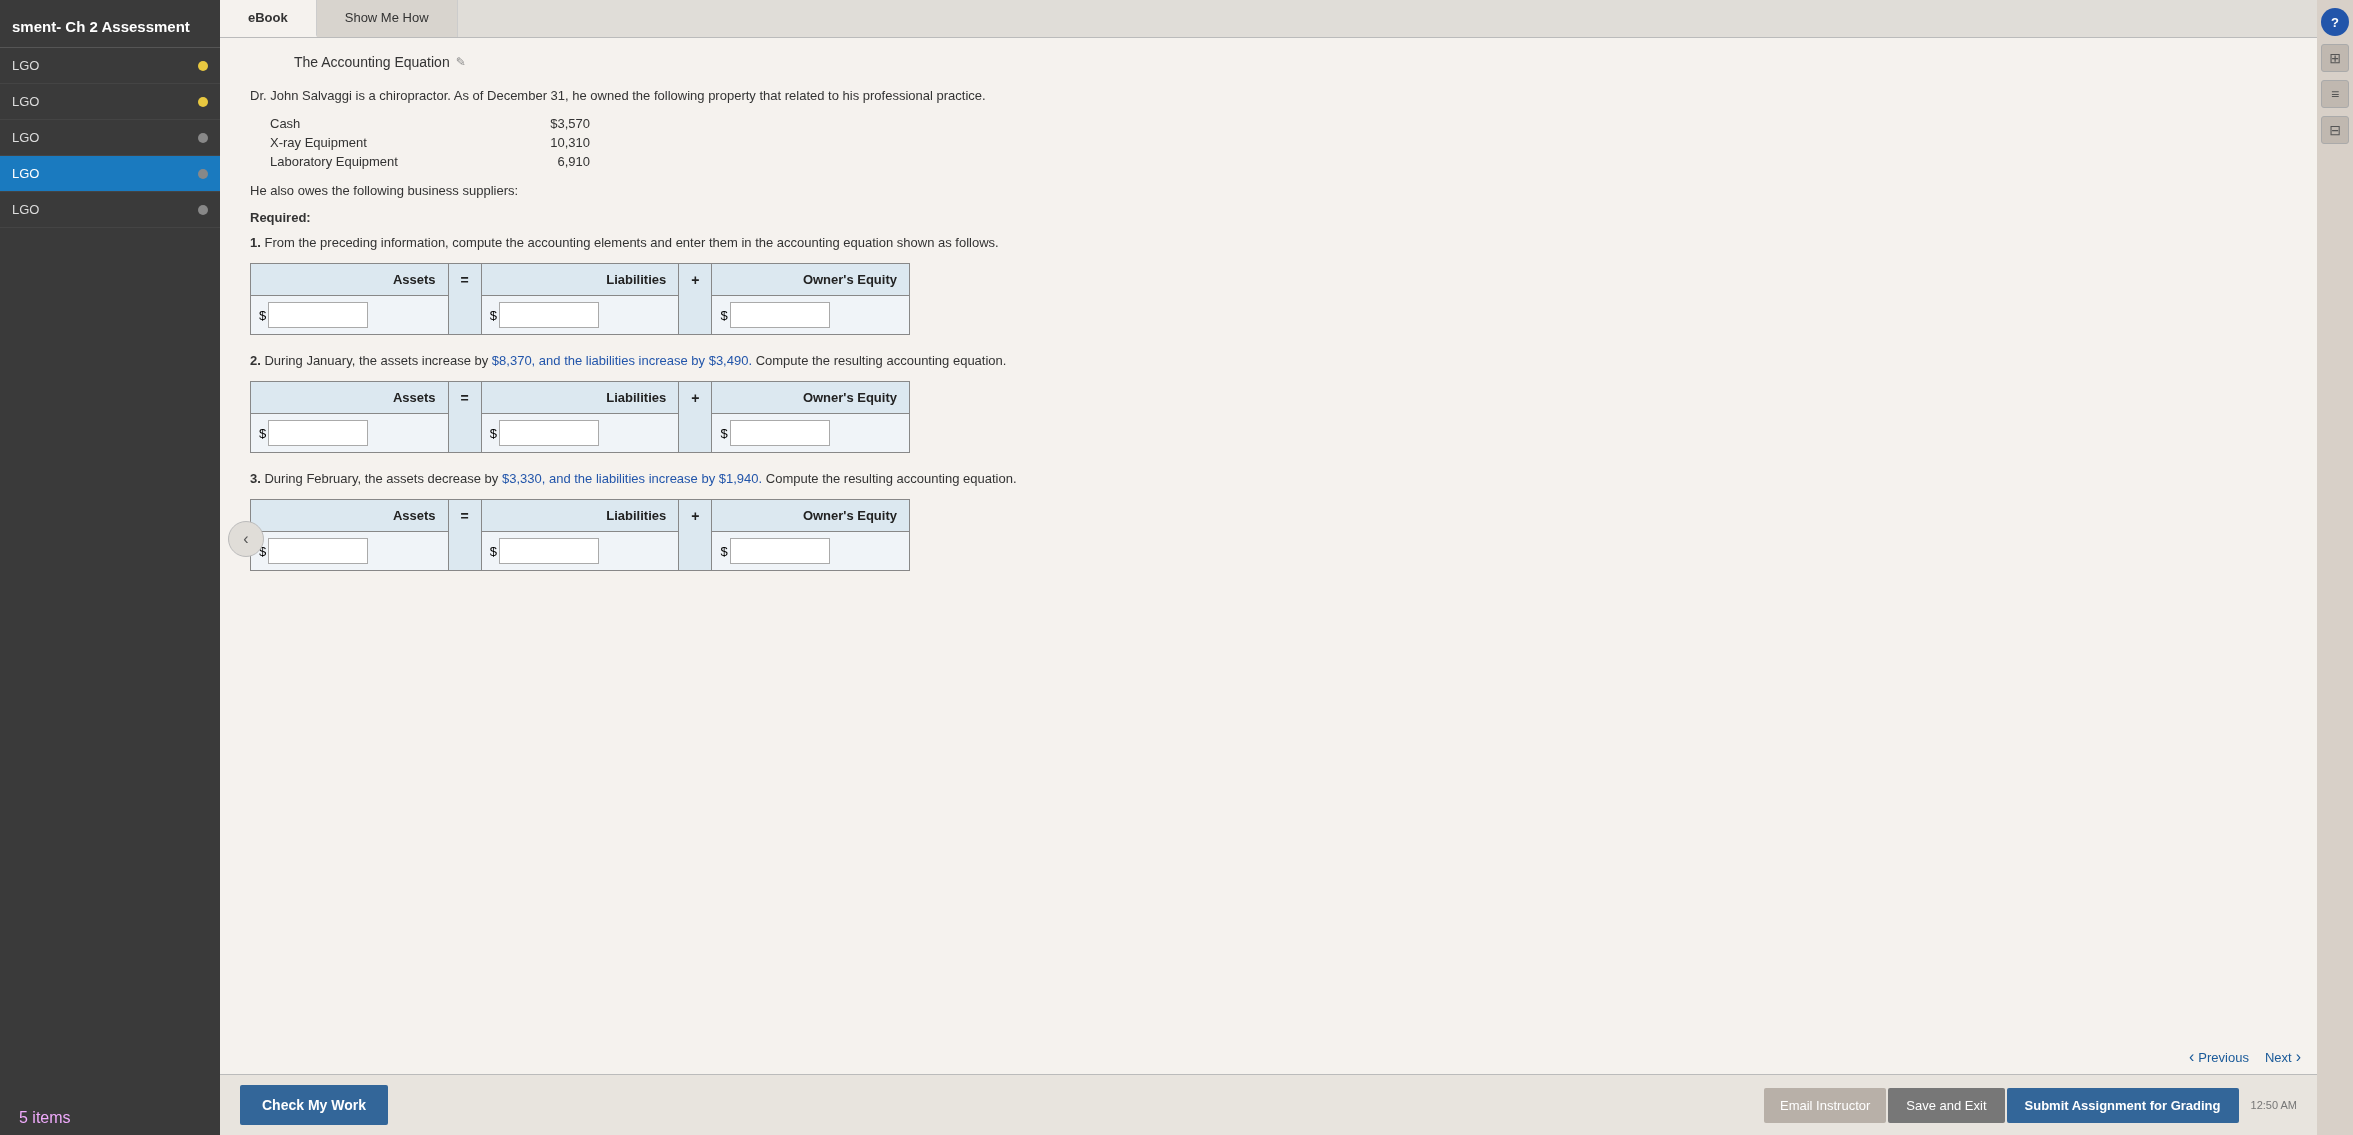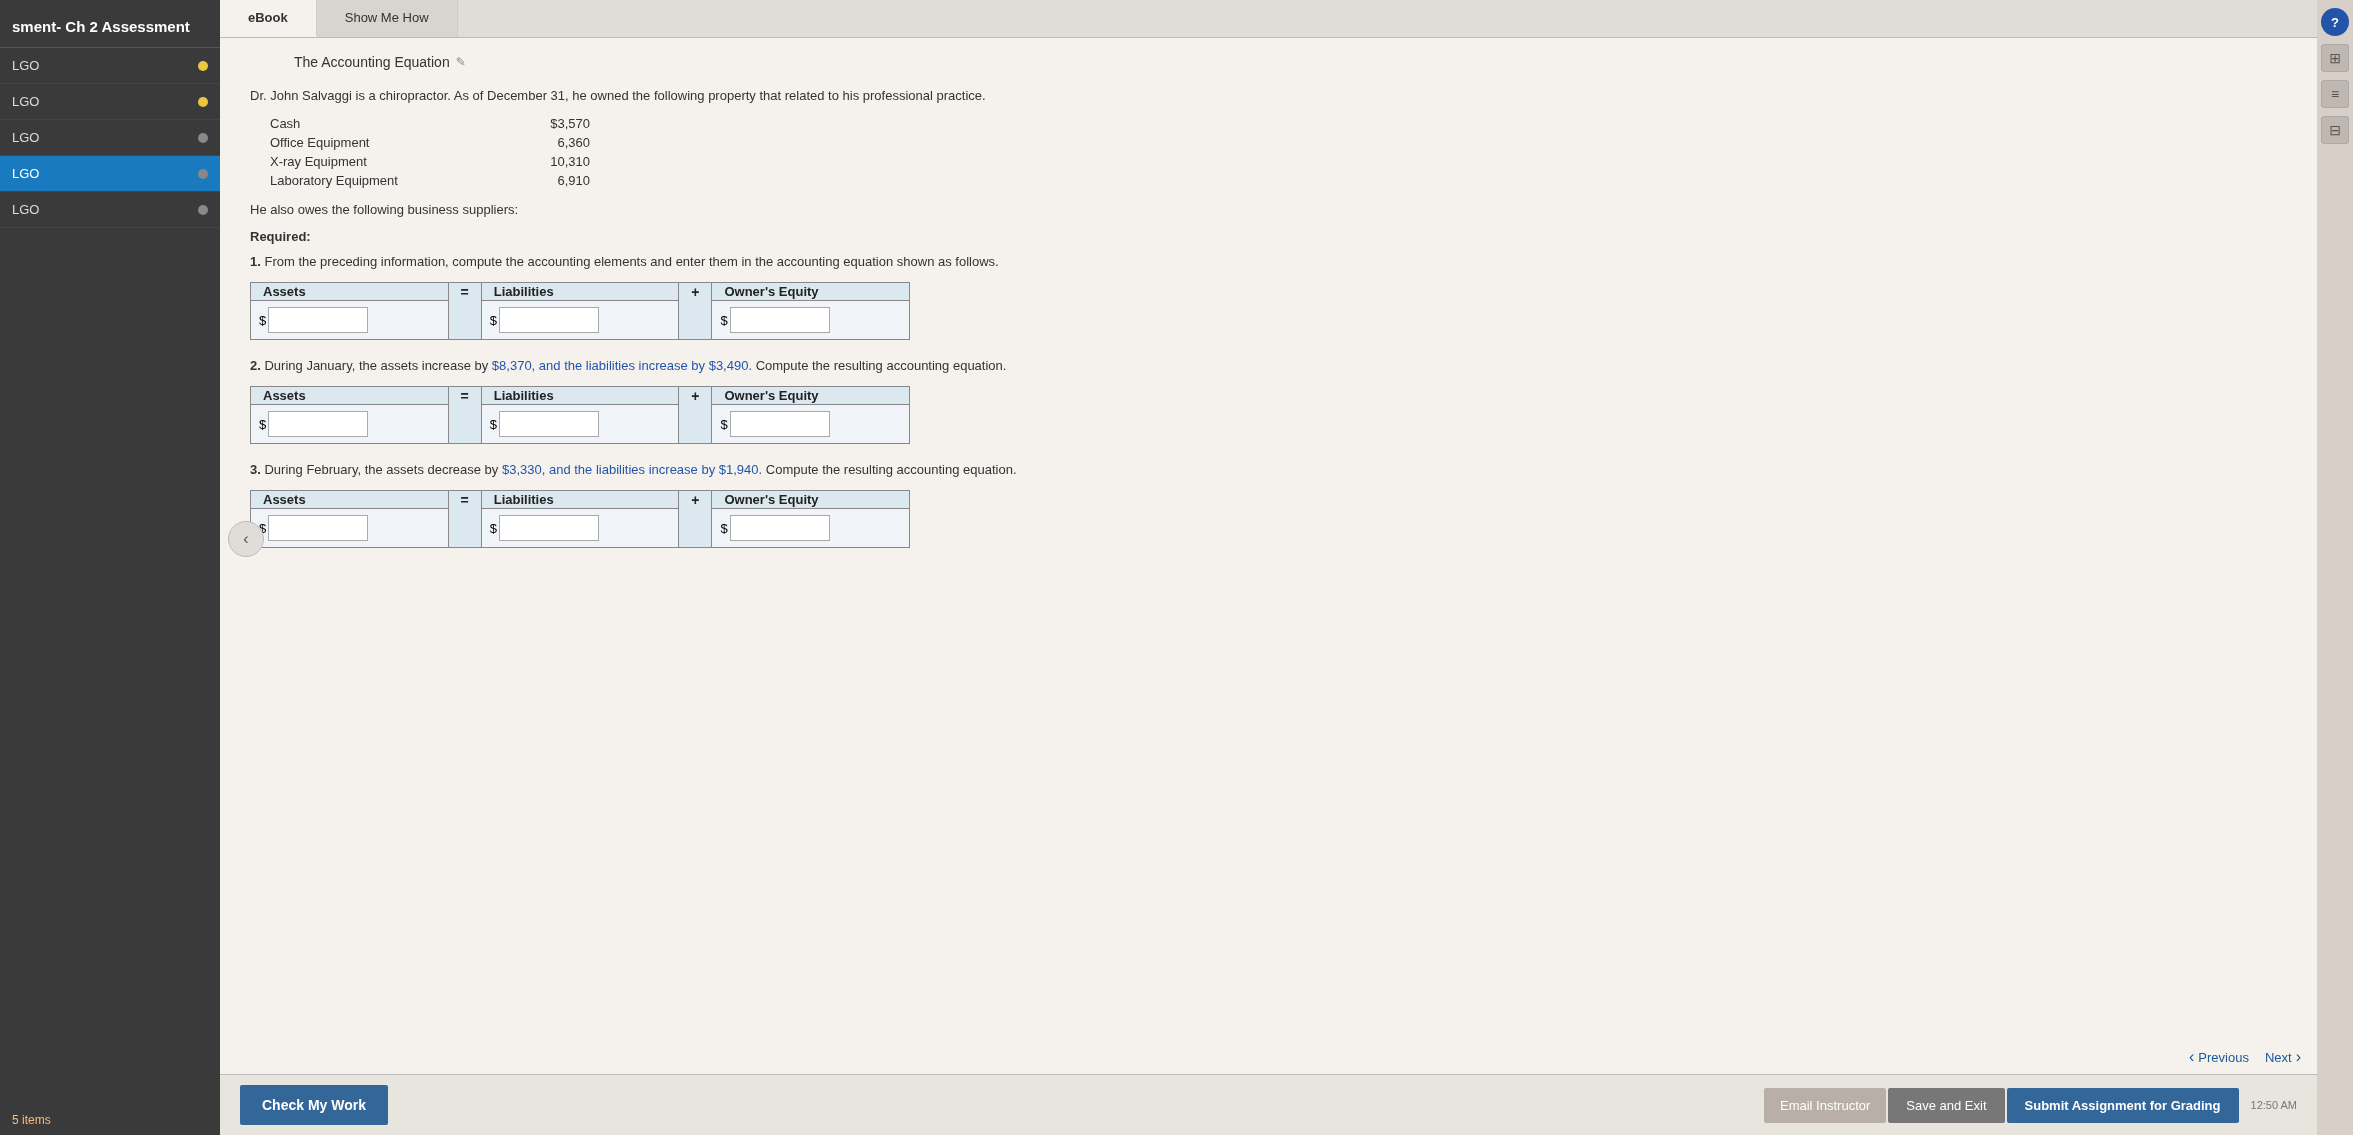--- a/index.html
+++ b/index.html
@@ -45,23 +45,23 @@
       width: 10px;
       height: 10px;
       border-radius: 50%;
       margin-left: auto;
       flex-shrink: 0;
     }
     .dot-yellow { background: #e8c840; }
     .dot-gray { background: #888; }
     .sidebar-footer {
       margin-top: auto;
-      padding: 8px 12px;
-      color: #fdba74;
-      font-size: 12px;
+      padding: 8px 19px;
+      color: #f0abfc;
+      font-size: 16px;
     }
 
     
     .main-area {
       flex: 1;
       display: flex;
       flex-direction: column;
       background: #f0ede8;
       position: relative;
     }
@@ -156,24 +156,24 @@
     
     .eq-table {
       border-collapse: collapse;
       width: 660px;
       margin-bottom: 16px;
       border: 1px solid #888;
     }
     .eq-table th {
       background: #dce8f0;
       border: 1px solid #888;
-      padding: 1px 12px;
-      font-size: 13px;
-      font-weight: bold;
-      text-align: left;
+      padding: 8px 12px;
+      font-size: 13px;
+      font-weight: bold;
+      text-align: right;
       color: #222;
     }
     .eq-table td {
       border: 1px solid #888;
       padding: 6px 8px;
       text-align: center;
       background: #f0f4f8;
     }
     .eq-input-cell {
       display: flex;
@@ -385,24 +385,20 @@
       <span>The Accounting Equation</span>
       <span class="edit-icon">✎</span>
     </div>
 
     <p class="intro-text">Dr. John Salvaggi is a chiropractor. As of December 31, he owned the following property that related to his professional practice.</p>
 
     <div class="data-table">
       <div class="data-row">
         <span class="data-label">Cash</span>
         <span class="data-value">$3,570</span>
-      </div>
-      <div class="data-row">
-        <span class="data-label">Office Equipment</span>
-        <span class="data-value">6,360</span>
       </div>
       <div class="data-row">
         <span class="data-label">X-ray Equipment</span>
         <span class="data-value">10,310</span>
       </div>
       <div class="data-row">
         <span class="data-label">Laboratory Equipment</span>
         <span class="data-value">6,910</span>
       </div>
     </div>

